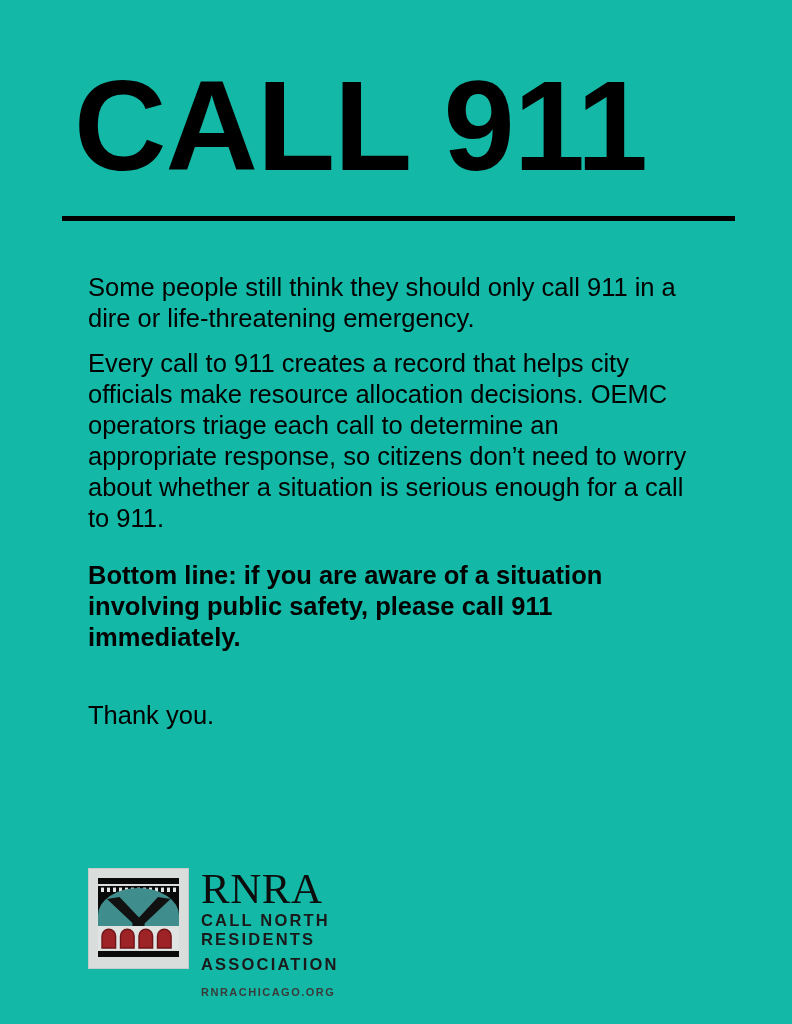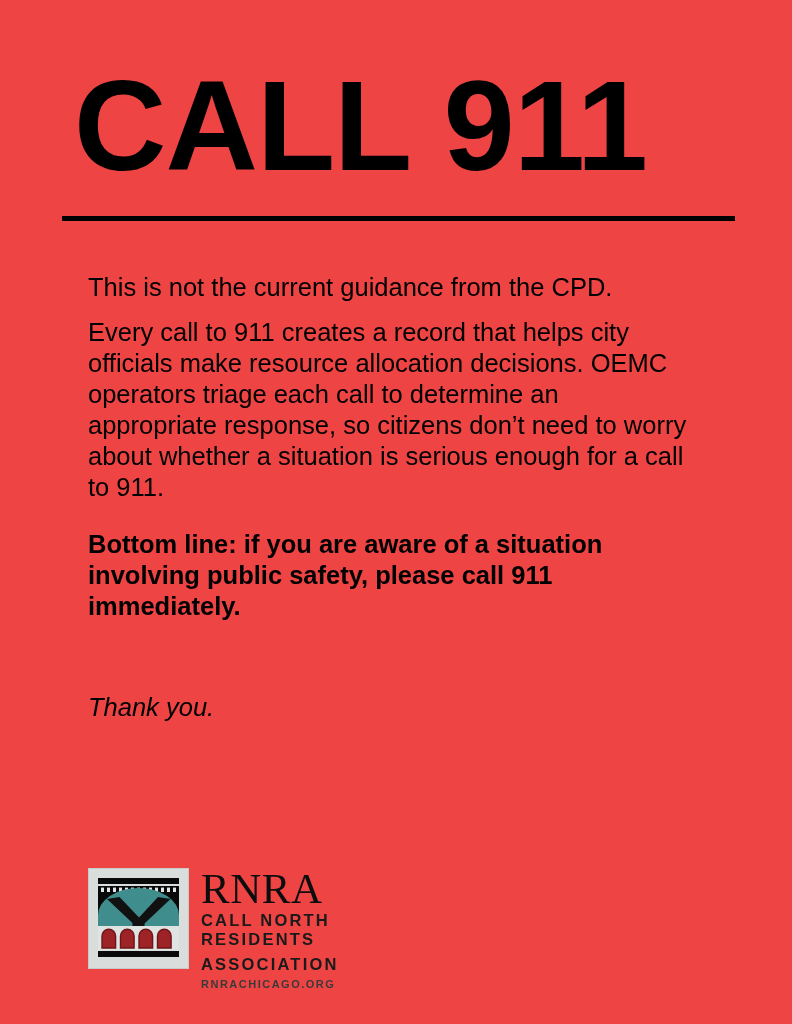--- a/index.html
+++ b/index.html
@@ -14,21 +14,21 @@
     position: relative;
     overflow: hidden;
     font-family: "Liberation Sans Narrow", "Liberation Sans", "DejaVu Sans Condensed", sans-serif;
     color: #000000;
     -webkit-font-smoothing: antialiased;
   }
 
   .page {
     position: absolute;
     inset: 0;
-    background: #ef4444;
+    background: #14b8a6;
   }
 
   
   .headline {
     position: absolute;
     left: 74px;
     top: 62px;
     width: 640px;
     font-family: "Liberation Sans Narrow", "Liberation Sans", sans-serif;
     font-weight: 700;
@@ -63,22 +63,21 @@
   }
   .letter p {
     margin: 0 0 14px 0;
   }
   .letter p.bold {
     font-weight: 700;
     margin-top: 26px;
     margin-bottom: 28px;
   }
   .letter p.spacer-top {
-    margin-top: 70px;
-    font-style: italic;
+    margin-top: 47px;
   }
   .letter p.signoff {
     margin-bottom: 10px;
   }
 
   
   .logo {
     position: absolute;
     left: 88px;
     top: 868px;
@@ -123,34 +122,34 @@
   }
   .wm-sub.l2 { margin-top: 1px; }
   .wm-sub.l3 { margin-top: 8px; }
   .wm-url {
     font-family: "Liberation Sans Narrow", "Liberation Sans", sans-serif;
     font-weight: 700;
     font-size: 11px;
     line-height: 13px;
     letter-spacing: 1.5px;
     color: #3a3a3a;
-    margin-top: 4px;
+    margin-top: 12px;
   }
 </style>
 </head>
 <body>
 
 <div class="page">
 
   <div class="headline">CALL 911</div>
 
   <div class="divider"></div>
 
   <div class="letter">
-    <p>This is not the current guidance from the CPD.</p>
+    <p>Some people still think they should only call 911 in a dire or life-threatening emergency.</p>
     <p>Every call to 911 creates a record that helps city officials make resource allocation decisions. OEMC operators triage each call to determine an appropriate response, so citizens don’t need to worry about whether a situation is serious enough for a call to 911.</p>
     <p class="bold">Bottom line: if you are aware of a situation involving public safety, please call 911 immediately.</p>
     <p class="spacer-top signoff">Thank you.</p>
   </div>
 
   <div class="logo">
 
     <div class="emblem">
       <svg width="99" height="99" viewBox="0 0 99 99" xmlns="http://www.w3.org/2000/svg">
 

